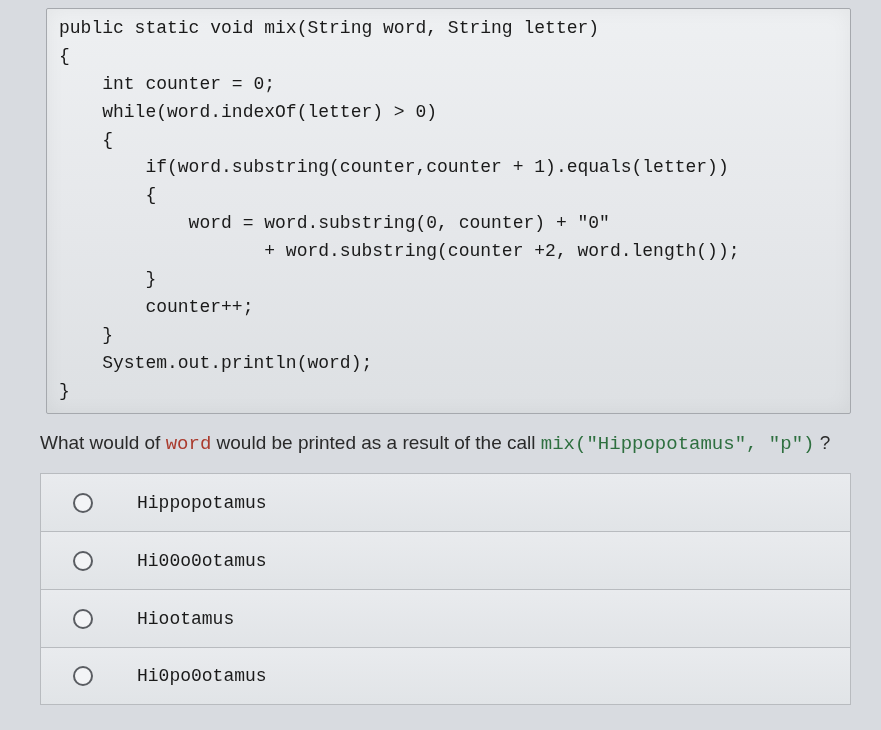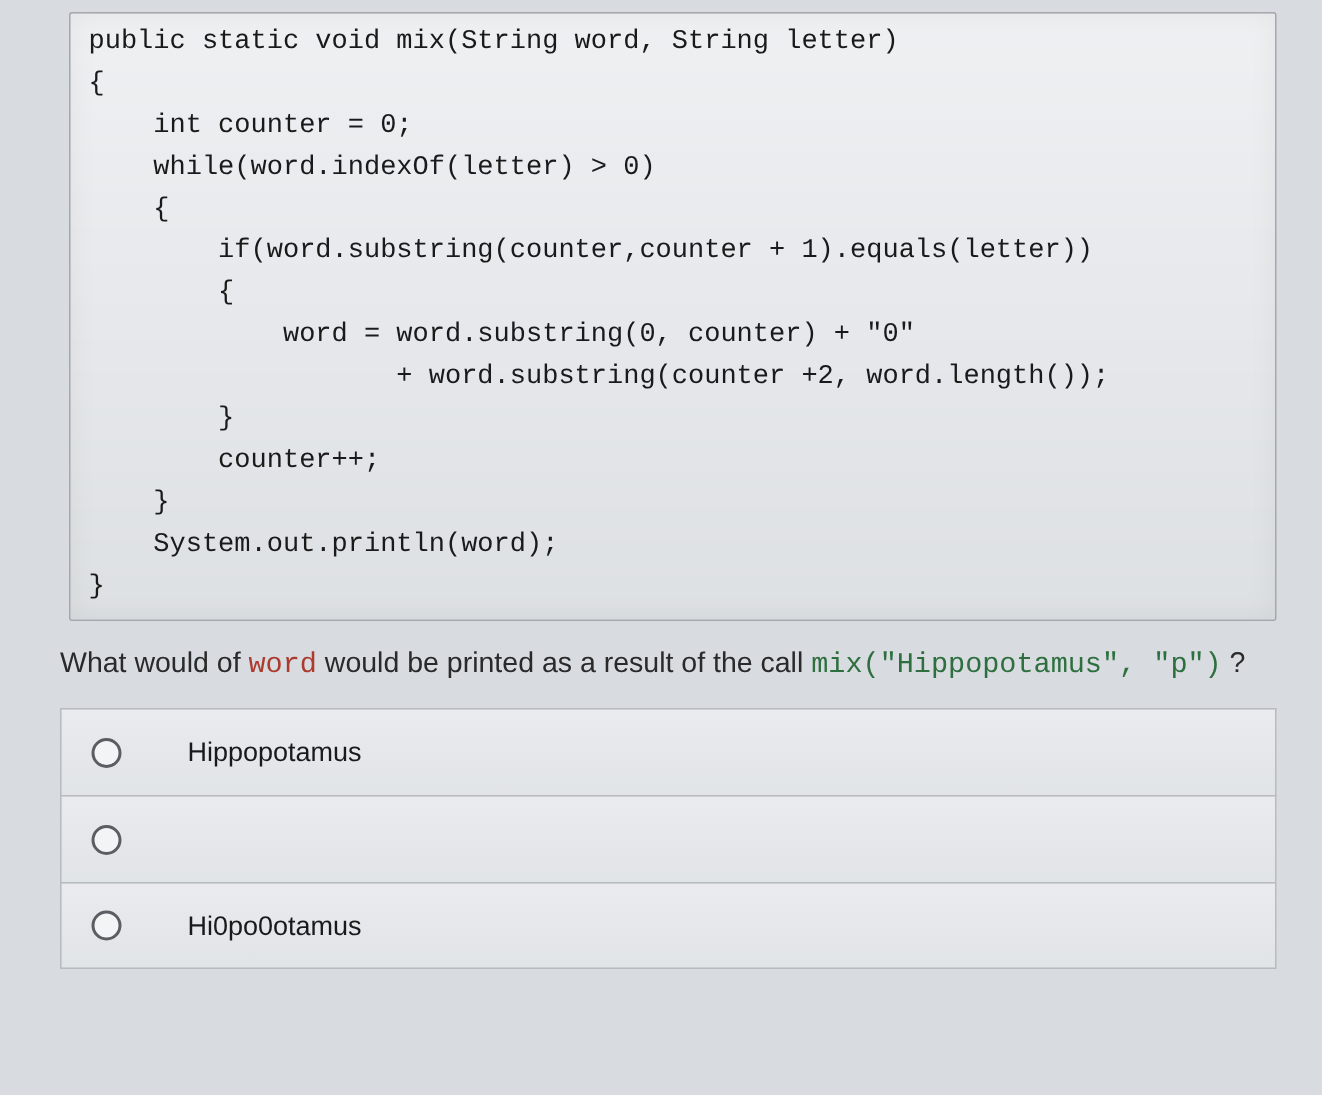--- a/index.html
+++ b/index.html
@@ -40,23 +40,23 @@
   .question .word { color: #aa3b2e; }
   .question .call { color: #2e6f3f; }
   .options {
     margin: 0 30px 0 40px;
   }
   .option {
     display: flex;
     align-items: center;
     border: 1px solid #b8bbbf;
     border-bottom: none;
-    padding: 14px 20px;
+    padding: 14px 32px;
     background: linear-gradient(to bottom, #e9ebee 0%, #e1e4e7 100%);
-    font-family: Liberation Sans, sans-serif;
+    font-family: Liberation Mono, monospace;
     font-size: 18px;
     min-height: 58px;
   }
   .option:last-child {
     border-bottom: 1px solid #b8bbbf;
   }
   .radio {
     width: 20px;
     height: 20px;
     border: 2px solid #5a5d62;
@@ -91,20 +91,25 @@
     <span>What would of </span><span class="code-inline word">word</span><span> would be printed as a result of the call </span><span class="code-inline call">mix("Hippopotamus", "p")</span><span> ?</span>
   </div>
 
   <div class="options">
     <div class="option">
       <div class="radio"></div>
       <div class="opt-text">Hippopotamus</div>
     </div>
     <div class="option">
       <div class="radio"></div>
+      <div class="opt-text">Hi00o0otamus</div>
+    </div>
+    <div class="option">
+      <div class="radio"></div>
+      <div class="opt-text">Hiootamus</div>
     </div>
     <div class="option">
       <div class="radio"></div>
       <div class="opt-text">Hi0po0otamus</div>
     </div>
   </div>
 
 </div>
 
 </body></html>

